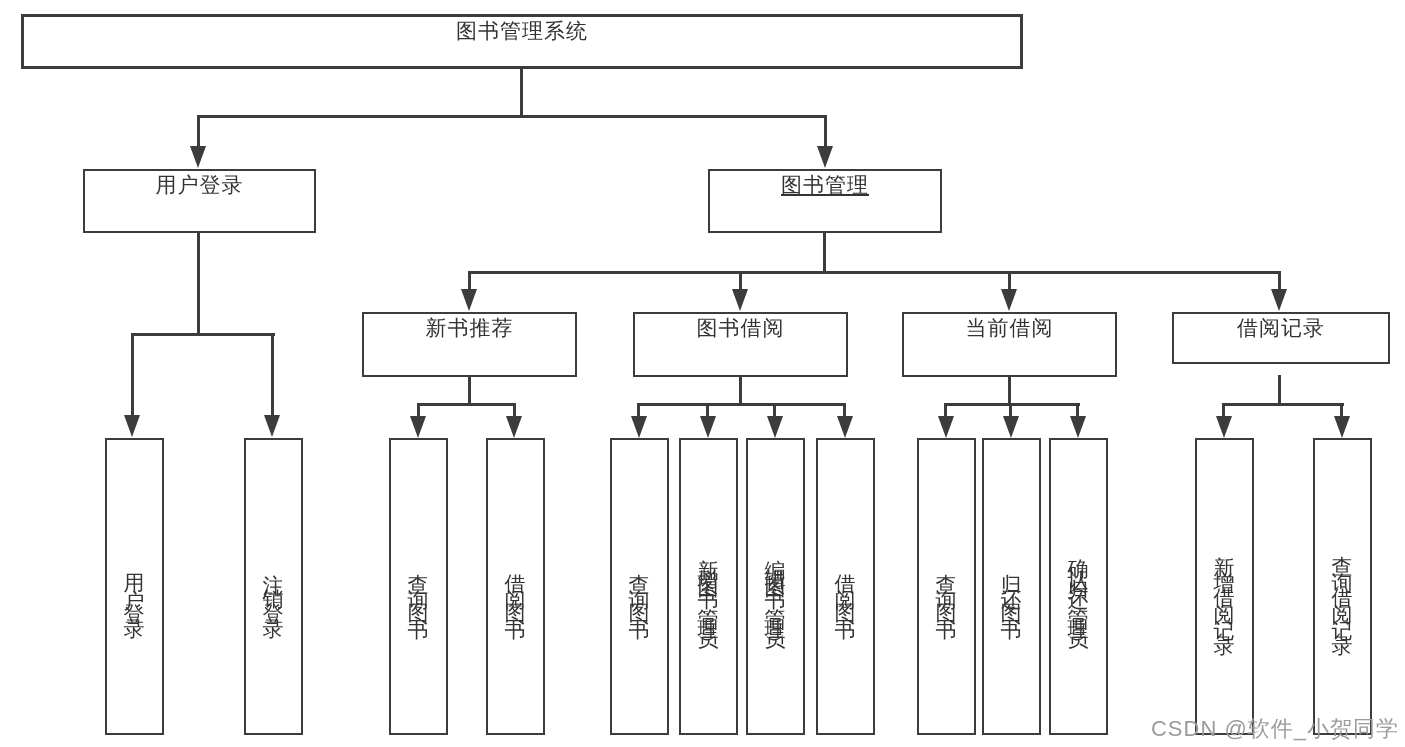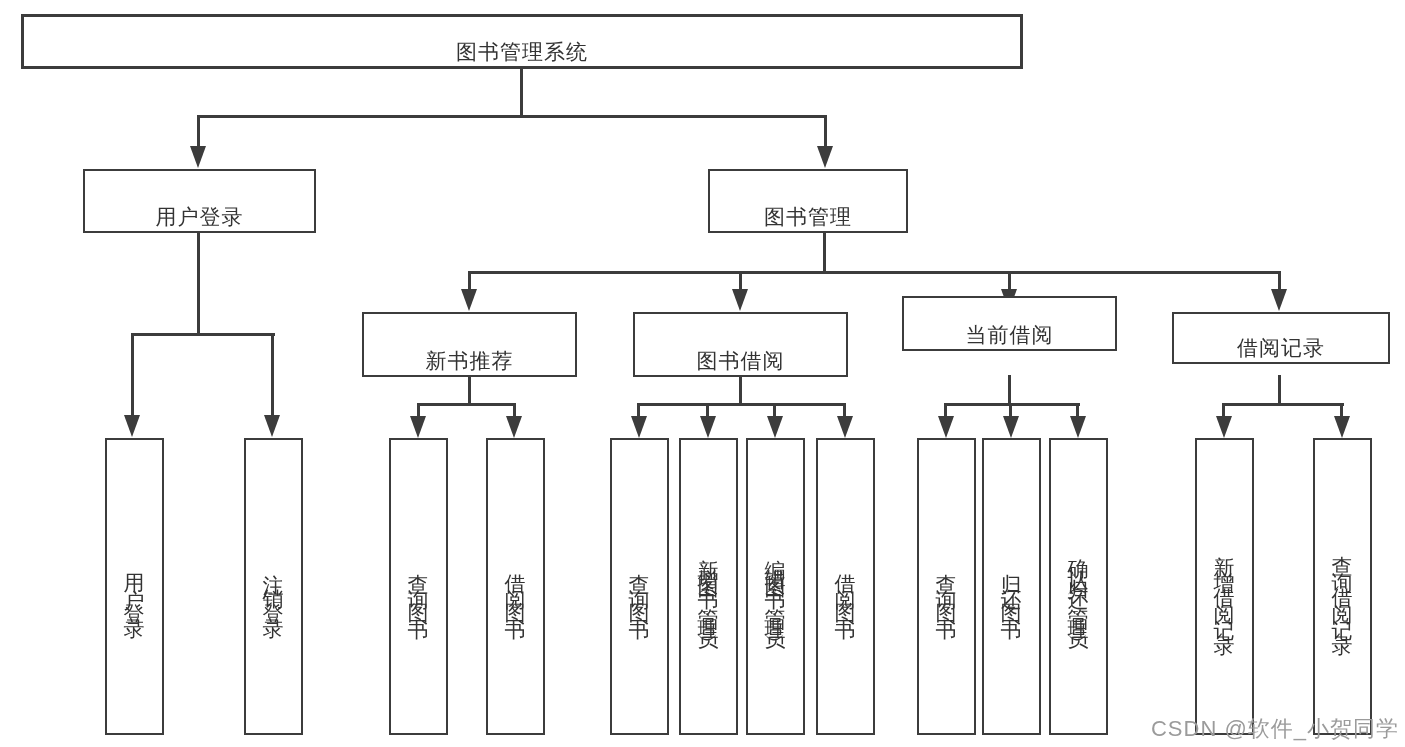--- a/index.html
+++ b/index.html
@@ -15,21 +15,21 @@
     background:#ffffff;
     overflow:hidden;
     font-family:"Liberation Sans","DejaVu Sans",sans-serif;
     color:var(--text);
   }
   .box{
     position:absolute;
     background:#ffffff;
     border:2px solid var(--line);
     display:flex;
-    align-items:flex-end;
+    align-items:flex-start;
     justify-content:center;
     font-size:21px;
     letter-spacing:1px;
     white-space:nowrap;
   }
   .root{border-width:3px;font-size:21px;}
   .vbox{
     position:absolute;
     background:#ffffff;
     border:2px solid var(--line);
@@ -76,21 +76,21 @@
   <div class="vl" style="left:520px;top:67px;height:50px;"></div>
   <div class="hl" style="left:197px;top:115px;width:630px;"></div>
   <div class="vl" style="left:197px;top:115px;height:33px;"></div>
   <div class="arr" style="left:190px;top:146px;"></div>
   <div class="vl" style="left:824px;top:115px;height:33px;"></div>
   <div class="arr" style="left:817px;top:146px;"></div>
 
   <div class="box" style="left:83px;top:169px;width:233px;height:64px;">
     <span>用户登录</span>
   </div>
-  <div class="box" style="left:708px;top:169px;width:200px;height:64px;">
+  <div class="box" style="left:708px;top:169px;width:234px;height:64px;text-decoration:underline;">
     <span>图书管理</span>
   </div>
 
   <div class="vl" style="left:197px;top:231px;height:105px;"></div>
   <div class="hl" style="left:131px;top:333px;width:144px;"></div>
   <div class="vl" style="left:131px;top:333px;height:84px;"></div>
   <div class="arr" style="left:124px;top:415px;"></div>
   <div class="vl" style="left:271px;top:333px;height:84px;"></div>
   <div class="arr" style="left:264px;top:415px;"></div>
 
@@ -104,21 +104,21 @@
   <div class="arr" style="left:1001px;top:289px;"></div>
   <div class="vl" style="left:1278px;top:271px;height:20px;"></div>
   <div class="arr" style="left:1271px;top:289px;"></div>
 
   <div class="box" style="left:633px;top:312px;width:215px;height:65px;">
     <span>图书借阅</span>
   </div>
   <div class="box" style="left:362px;top:312px;width:215px;height:65px;">
     <span>新书推荐</span>
   </div>
-  <div class="box" style="left:902px;top:296px;width:215px;height:55px;">
+  <div class="box" style="left:902px;top:312px;width:215px;height:65px;">
     <span>当前借阅</span>
   </div>
   <div class="box" style="left:1172px;top:312px;width:218px;height:52px;">
     <span>借阅记录</span>
   </div>
 
   <div class="vl" style="left:468px;top:375px;height:31px;"></div>
   <div class="hl" style="left:417px;top:403px;width:99px;"></div>
   <div class="vl" style="left:417px;top:403px;height:16px;"></div>
   <div class="arr" style="left:410px;top:416px;"></div>

